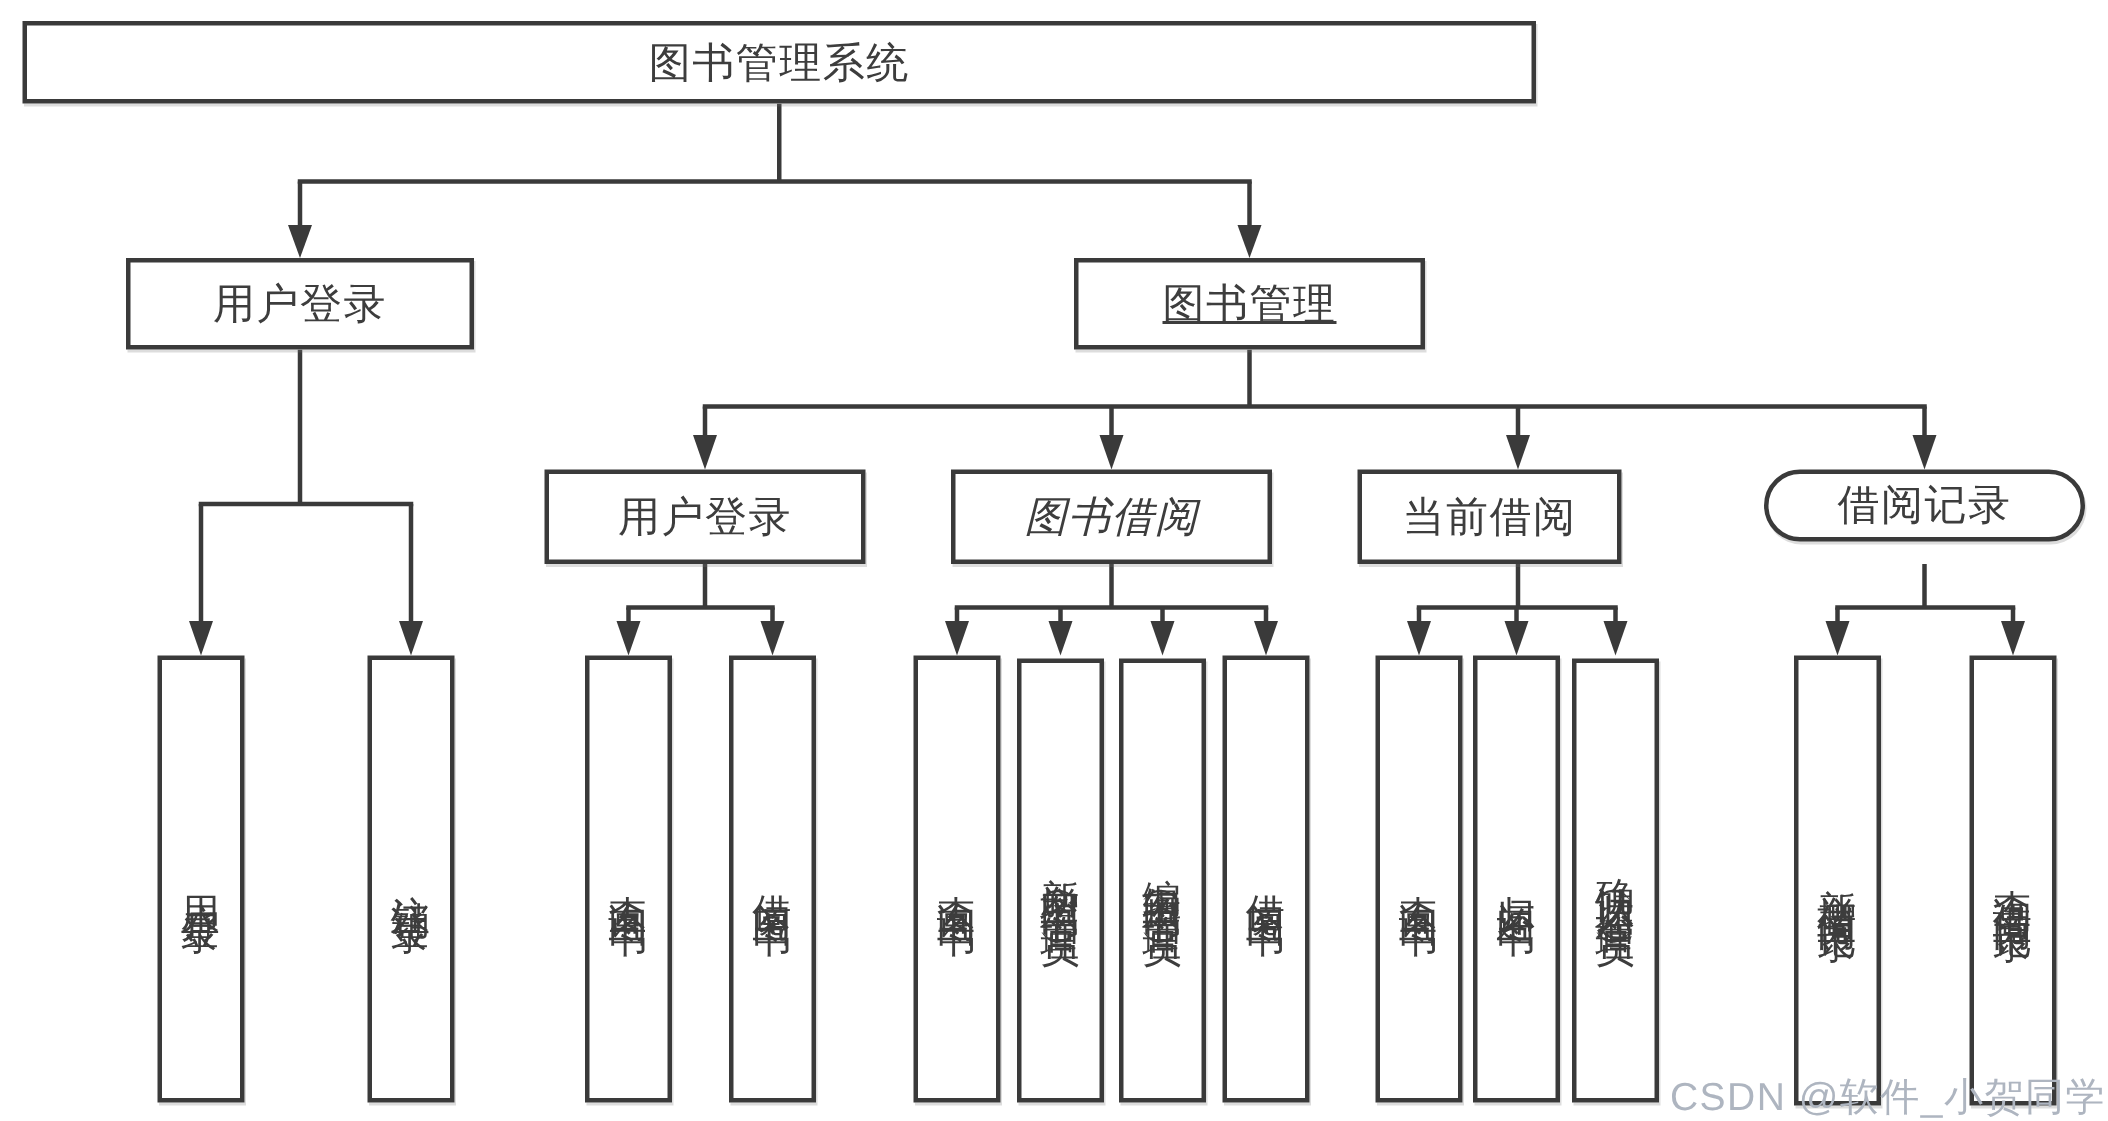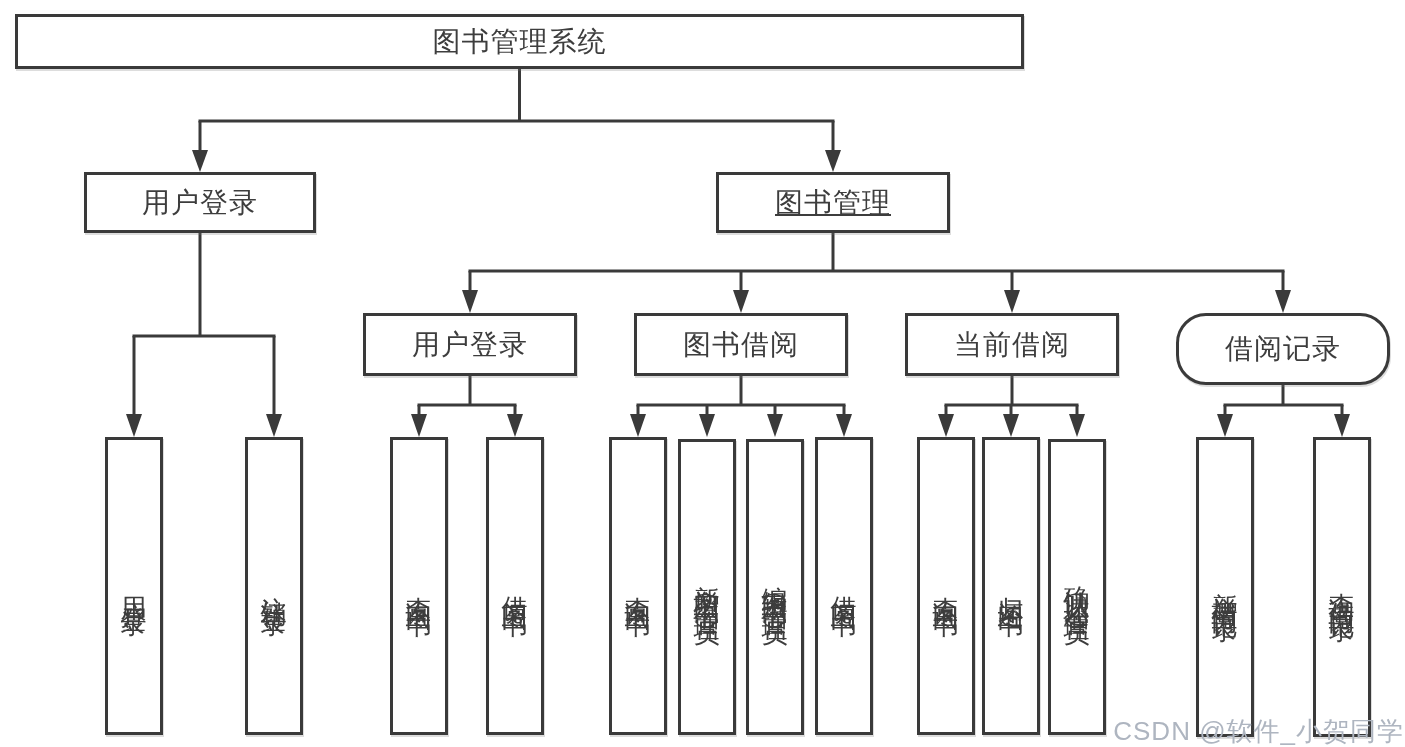--- a/index.html
+++ b/index.html
@@ -149,27 +149,27 @@
   <div class="node h-node" style="left:84px; top:172px; width:232px; height:61px;">
     <span>用户登录</span>
   </div>
   <div class="node h-node" style="left:716px; top:172px; width:234px; height:61px;text-decoration:underline;">
     <span>图书管理</span>
   </div>
 
   <div class="node h-node" style="left:363px; top:313px; width:214px; height:63px;">
     <span>用户登录</span>
   </div>
-  <div class="node h-node" style="left:634px; top:313px; width:214px; height:63px;">
+  <div class="node h-node" style="left:634px; top:313px; width:214px; height:63px;font-style:italic;">
     <span>图书借阅</span>
   </div>
-  <div class="node h-node" style="left:905px; top:313px; width:214px; height:63px;align-items:center;">
+  <div class="node h-node" style="left:905px; top:313px; width:176px; height:63px;align-items:center;">
     <span>当前借阅</span>
   </div>
-  <div class="node h-node" style="left:1176px; top:313px; width:214px; height:72px;border-radius:30px;">
+  <div class="node h-node" style="left:1176px; top:313px; width:214px; height:48px;border-radius:30px;">
     <span>借阅记录</span>
   </div>
 
   <div class="node v-node" style="left:105px; top:437px; width:58px; height:298px;">
     <span>用户登录</span>
   </div>
   <div class="node v-node" style="left:245px; top:437px; width:58px; height:298px;">
     <span>注销登录</span>
   </div>
 

